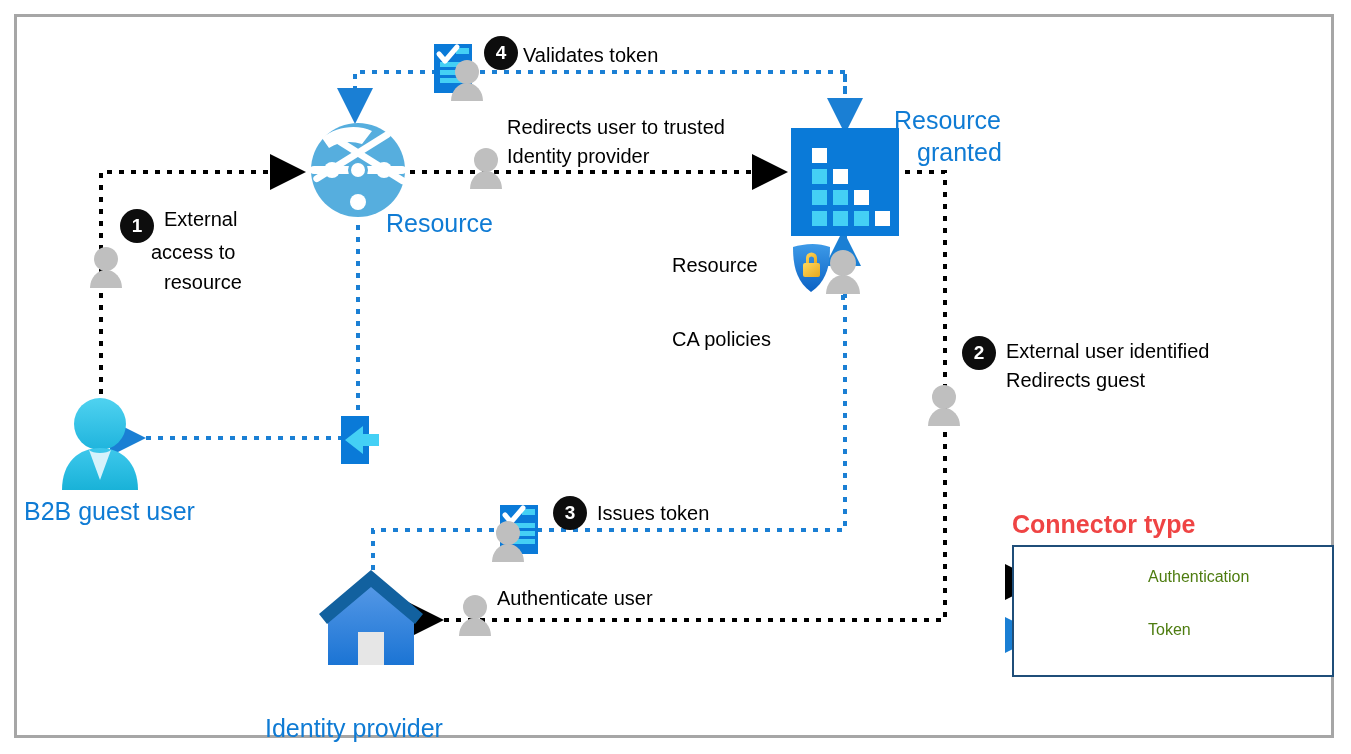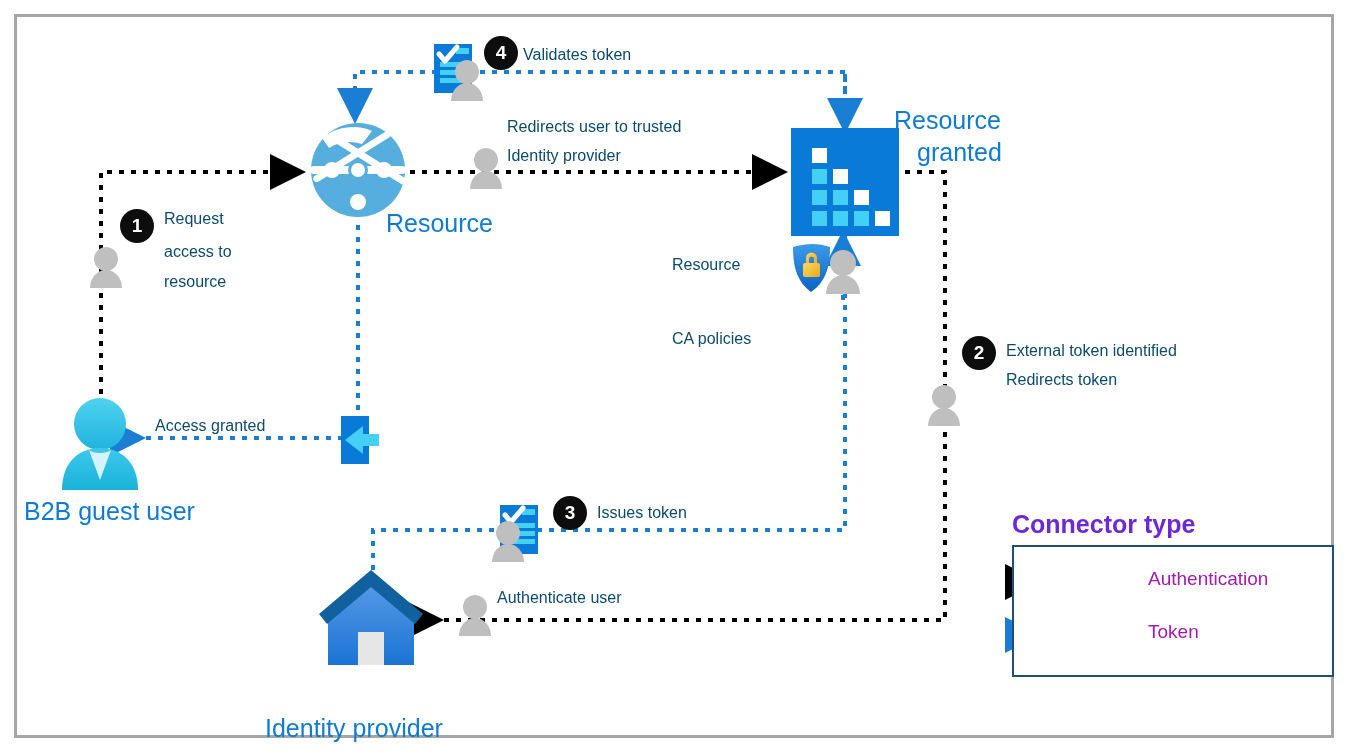--- a/index.html
+++ b/index.html
@@ -1,26 +1,26 @@
 <!DOCTYPE html>
 <html><head>
 <meta charset="utf-8">
 <style>
   html,body{margin:0;padding:0;background:#ffffff;}
   body{font-family:"Liberation Sans", sans-serif;}
   #stage{position:relative;width:1351px;height:754px;background:#ffffff;overflow:hidden;}
   #frame{position:absolute;left:14px;top:14px;width:1320px;height:724px;border:3px solid #a6a6a6;box-sizing:border-box;}
   .svg-layer{position:absolute;left:0;top:0;width:1351px;height:754px;}
-  .lbl{position:absolute;color:#0c4a6e;font-size:16px;line-height:28px;white-space:pre;}
+  .lbl{position:absolute;color:#000000;font-size:20px;line-height:28px;white-space:pre;}
   .lbl-blue{position:absolute;color:#0f7bd4;font-size:25px;line-height:30px;white-space:pre;text-align:center;}
   .badge{position:absolute;width:34px;height:34px;border-radius:50%;background:#0d0d0d;color:#ffffff;
          font-size:19px;font-weight:bold;display:flex;align-items:center;justify-content:center;}
   .legend-box{position:absolute;left:1012px;top:545px;width:322px;height:132px;border:2px solid #1f4e79;box-sizing:border-box;background:#fff;}
-  .legend-title{position:absolute;left:1012px;top:510px;color:#6d28d9;font-size:25px;font-weight:bold;white-space:pre;}
-  .legend-text{position:absolute;color:#a21caf;font-size:19px;white-space:pre;}
+  .legend-title{position:absolute;left:1012px;top:510px;color:#ef4444;font-size:25px;font-weight:bold;white-space:pre;}
+  .legend-text{position:absolute;color:#4d7c0f;font-size:16px;white-space:pre;}
 </style>
 </head>
 <body>
 
 <div id="stage">
 
   <div id="frame"></div>
 
   <svg class="svg-layer" viewBox="0 0 1351 754">
     <defs>
@@ -206,32 +206,31 @@
 
   <div class="lbl" style="left:507px;top:113px;">Redirects user to trusted</div>
   <div class="lbl" style="left:507px;top:142px;">Identity provider</div>
 
   <div class="lbl-blue" style="left:894px;top:105px;">Resource</div>
   <div class="lbl-blue" style="left:917px;top:137px;">granted</div>
 
   <div class="lbl-blue" style="left:386px;top:208px;">Resource</div>
 
   <div class="badge" style="left:120px;top:209px;">1</div>
-  <div class="lbl" style="left:164px;top:205px;">Request</div>
-  <div class="lbl" style="left:164px;top:238px;">access to</div>
+  <div class="lbl" style="left:164px;top:205px;">External</div>
+  <div class="lbl" style="left:151px;top:238px;">access to</div>
   <div class="lbl" style="left:164px;top:268px;">resource</div>
 
   <div class="lbl" style="left:672px;top:251px;">Resource</div>
   <div class="lbl" style="left:672px;top:280px;margin-top:45px;">CA policies</div>
 
   <div class="badge" style="left:962px;top:336px;">2</div>
-  <div class="lbl" style="left:1006px;top:337px;">External token identified</div>
-  <div class="lbl" style="left:1006px;top:366px;">Redirects token</div>
-
-  <div class="lbl" style="left:155px;top:412px;">Access granted</div>
+  <div class="lbl" style="left:1006px;top:337px;">External user identified</div>
+  <div class="lbl" style="left:1006px;top:366px;">Redirects guest</div>
+
 
   <div class="lbl-blue" style="left:24px;top:496px;text-align:right;">B2B guest user</div>
 
   <div class="badge" style="left:553px;top:496px;">3</div>
   <div class="lbl" style="left:597px;top:499px;">Issues token</div>
 
   <div class="legend-title">Connector type</div>
   <div class="legend-box"></div>
   <div class="legend-text" style="left:1148px;top:568px;">Authentication</div>
   <div class="legend-text" style="left:1148px;top:621px;text-align:right;">Token</div>

